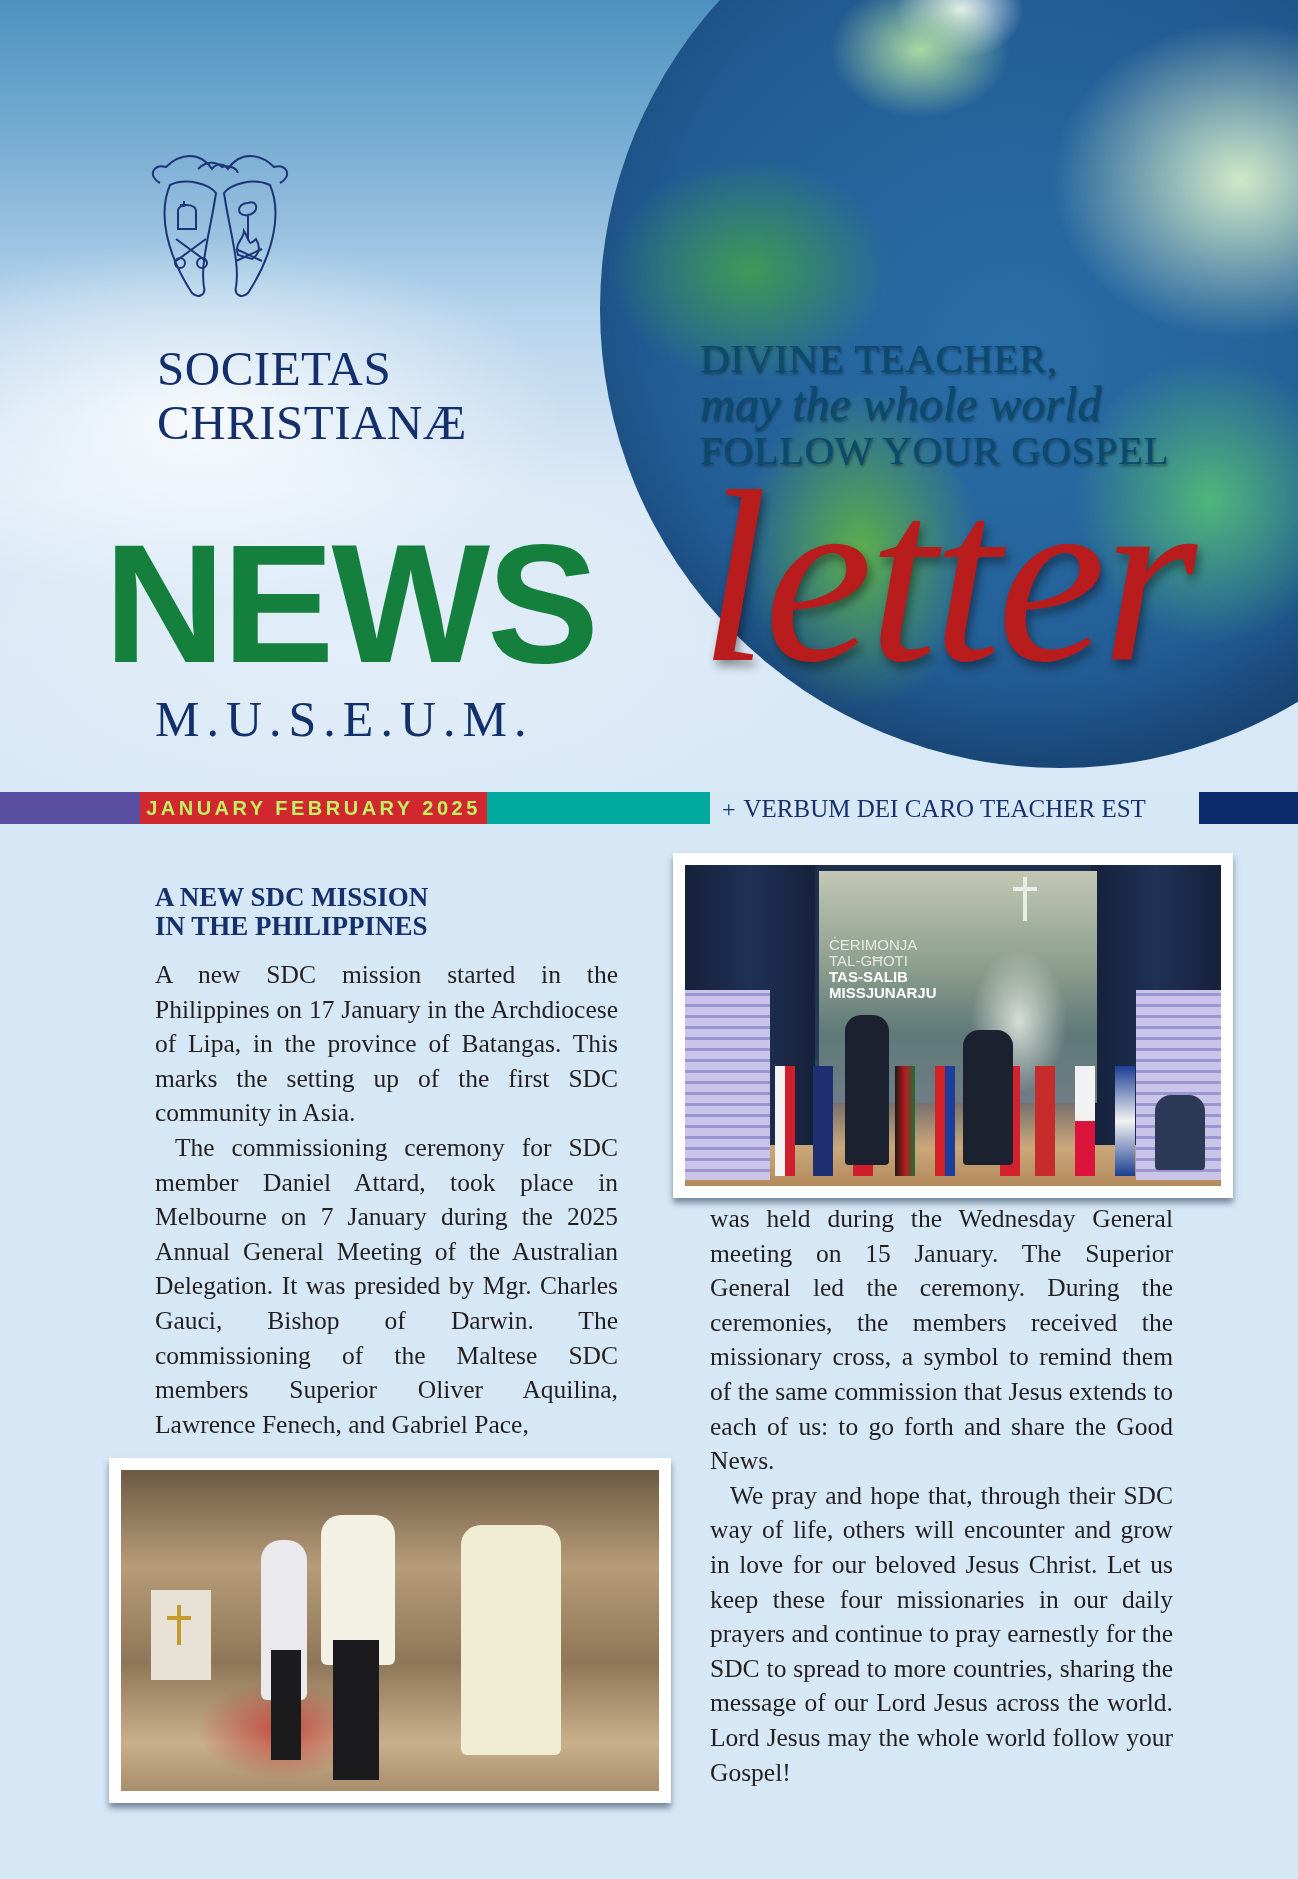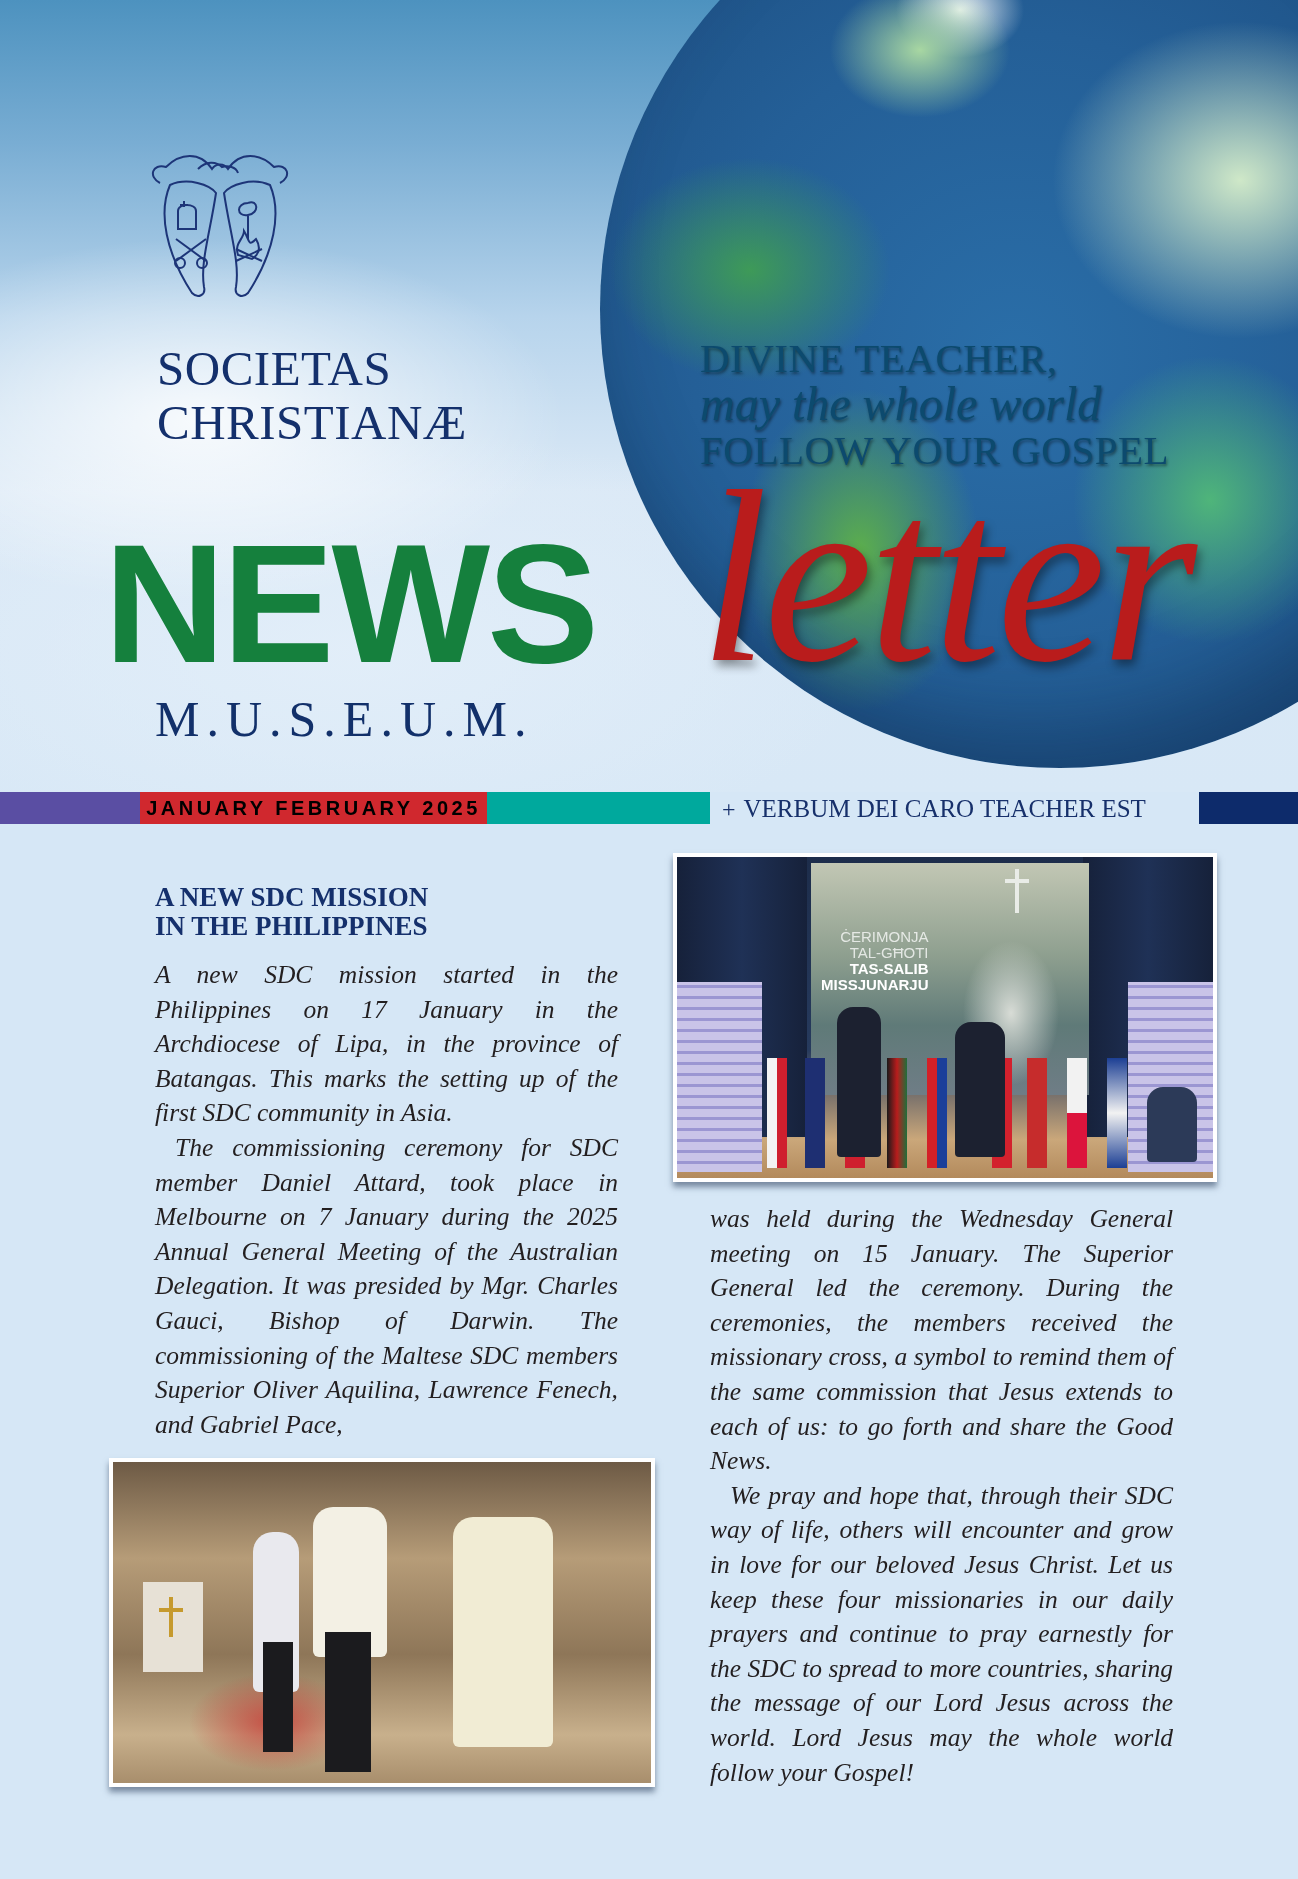--- a/index.html
+++ b/index.html
@@ -52,47 +52,46 @@
   .motto .ital { font-size: 48px; line-height: 46px; font-style: italic; }
   .letter {
     position: absolute; left: 700px; top: 455px;
     font-family: "Liberation Serif", serif; font-style: italic;
     font-size: 245px; line-height: 245px; color: #b91c1c;
     text-shadow: 3px 6px 10px rgba(0,0,0,0.4); letter-spacing: -4px;
   }
   .band { position: absolute; top: 792px; height: 32px; }
   .band.purple { left: 0; width: 140px; background: #5a4ea3; }
   .band.red {
-    left: 140px; width: 347px; background: #d0282e; color: #000000;
+    left: 140px; width: 347px; background: #d0282e; color: #bef264;
     font-family: "Liberation Sans", sans-serif; font-weight: bold;
     font-size: 20px; letter-spacing: 3.5px; line-height: 32px; text-align: center;
   }
   .band.teal { left: 487px; width: 223px; background: #00a99d; }
   .band.navy { left: 1199px; width: 99px; background: #0d2b6b; }
   .tagline {
     position: absolute; left: 722px; top: 793px; height: 32px; line-height: 32px;
     color: #17306b; font-size: 25px; white-space: nowrap;
   }
   .tagline .cross { font-size: 24px; margin-right: 8px; }
   .headline {
     position: absolute; left: 155px; top: 883px; color: #15306c;
     font-weight: bold; font-size: 27px; line-height: 29px;
   }
   .body-text {
     color: #231f20; font-size: 25.5px; line-height: 34.6px; text-align: justify;
     text-align-last: left;
   }
-  .body-text p { margin: 0; font-style: italic; }
+  .body-text p { margin: 0; }
   .body-text p + p { text-indent: 20px; }
   .col-left { position: absolute; left: 155px; top: 958px; width: 463px; }
   .col-right { position: absolute; left: 710px; top: 1202px; width: 463px; }
   .photo {
-    position: absolute; background: #fff; padding: 4px;
+    position: absolute; background: #fff; padding: 12px;
     box-shadow: 0 5px 6px rgba(40,60,90,0.55);
-    text-align: right;
   }
   .photo .img { width: 100%; height: 100%; position: relative; overflow: hidden; }
   .photo1 { left: 673px; top: 853px; width: 536px; height: 321px; }
   .photo2 { left: 109px; top: 1458px; width: 538px; height: 321px; }
   .stage-bg {
     position: absolute; inset: 0;
     background: linear-gradient(180deg, #1d2d4b 0%, #263a5d 60%, #caa77a 88%, #b38a5c 100%);
   }
   .screen {
     position: absolute; left: 134px; top: 6px; width: 278px; height: 232px;

